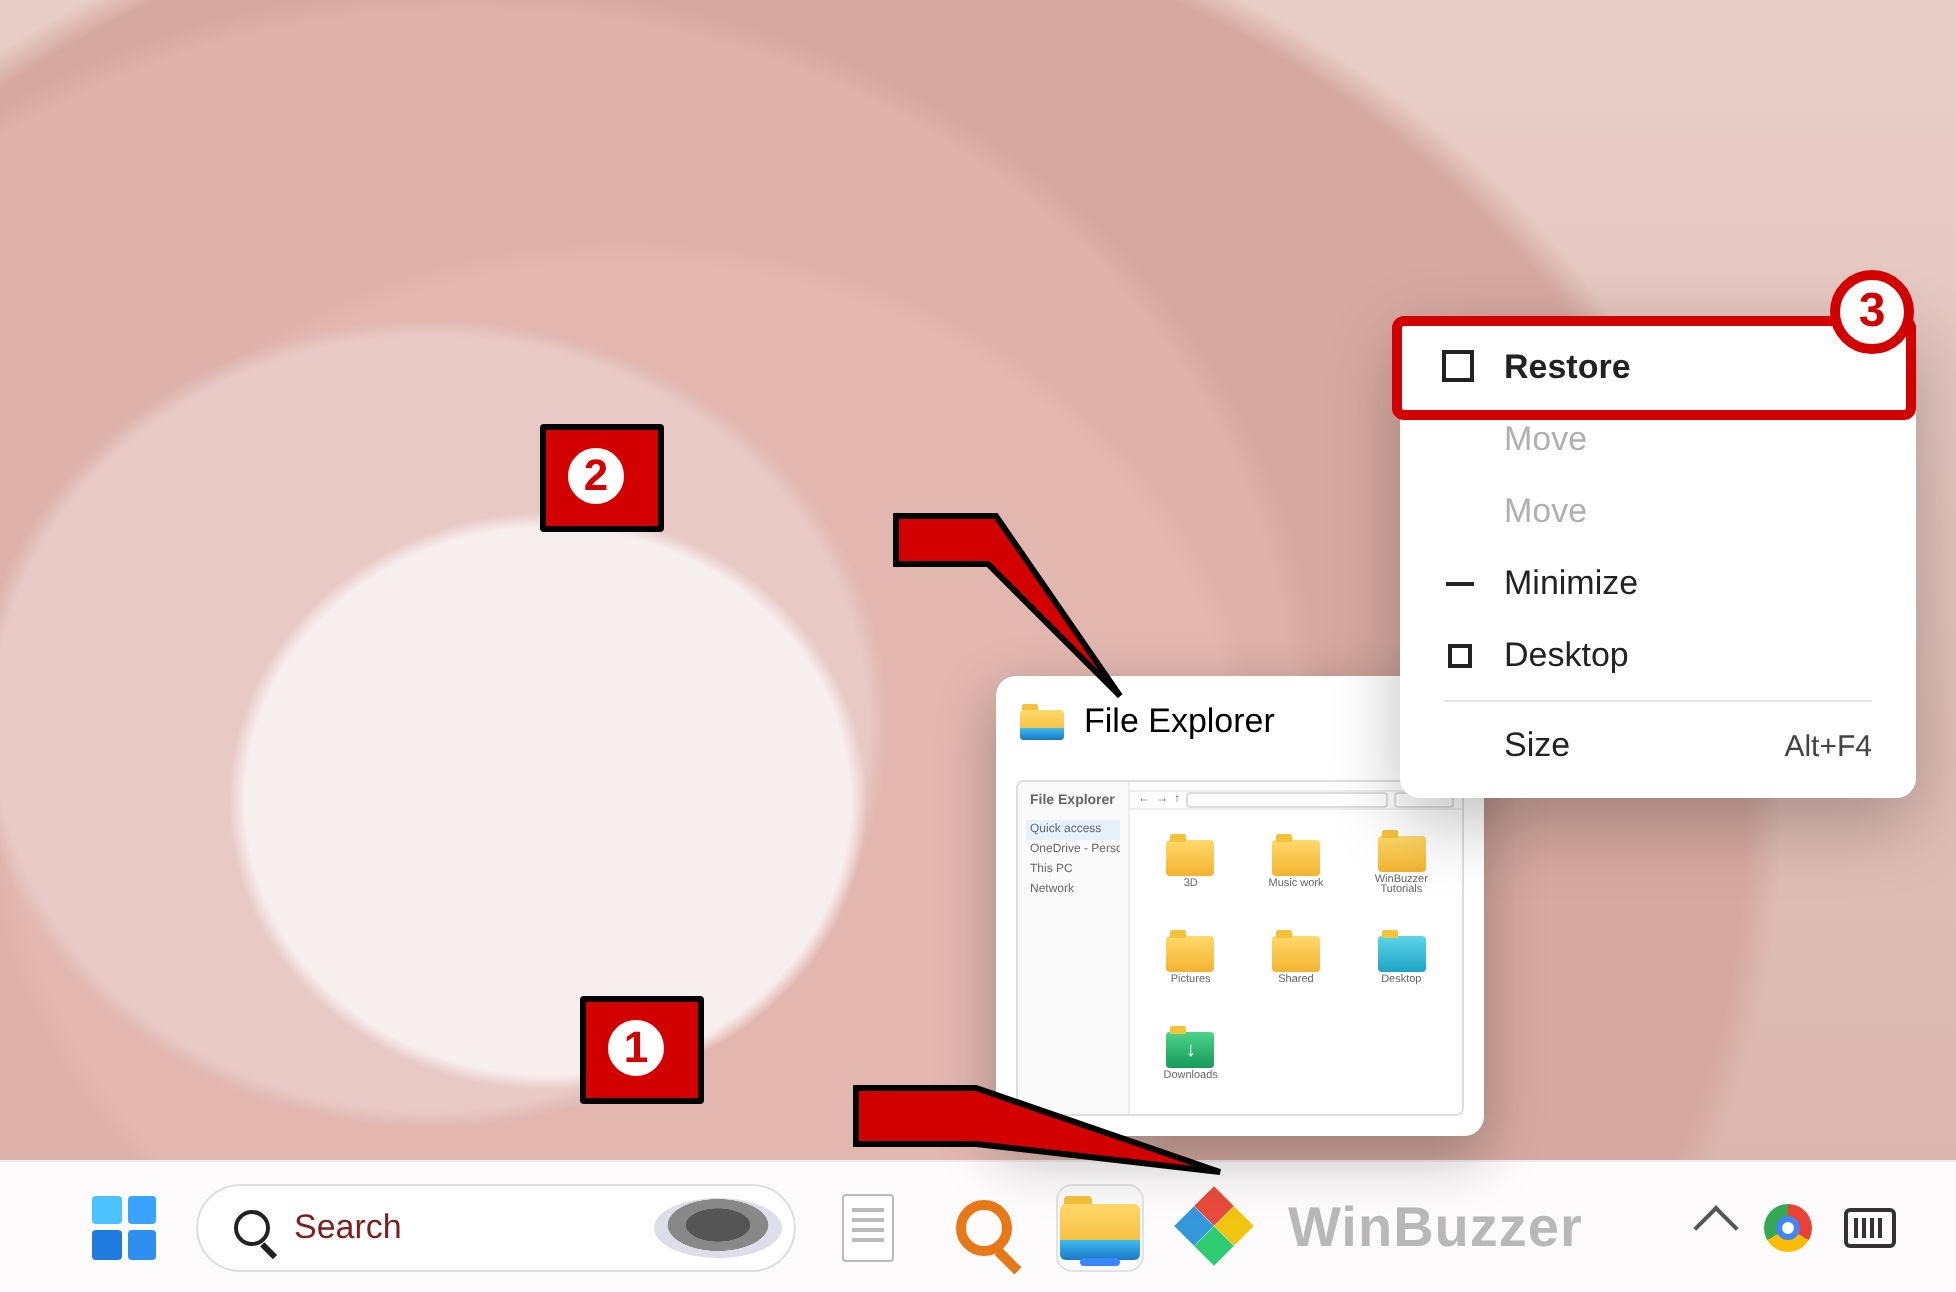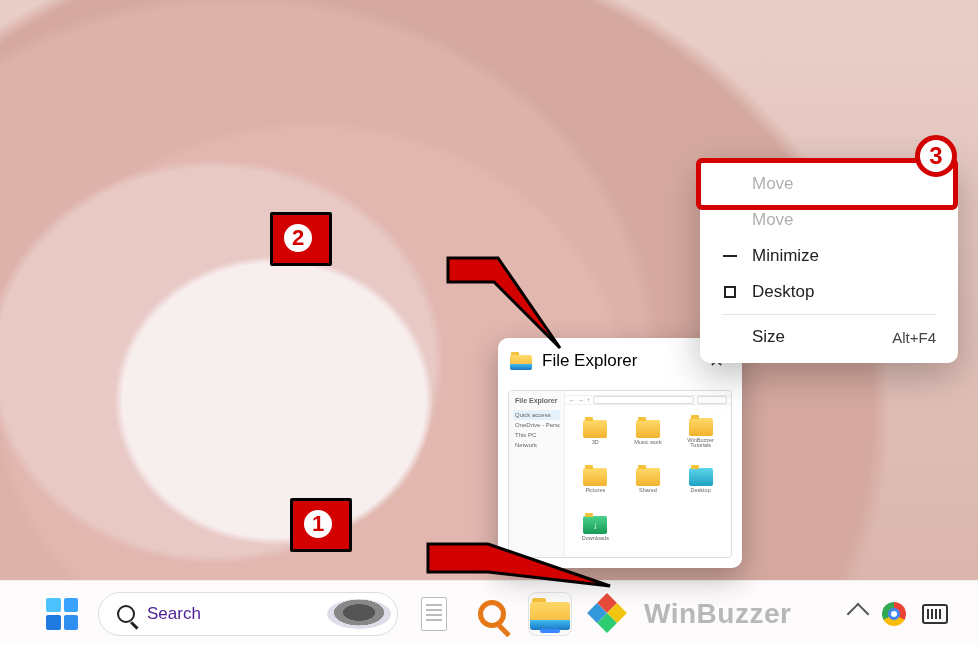--- a/index.html
+++ b/index.html
@@ -35,21 +35,21 @@
   .start-btn span { background: #0a63c9; border-radius: 2px; }
   .start-btn span:nth-child(1){background:#4cc2ff;}
   .start-btn span:nth-child(2){background:#3aa3ff;}
   .start-btn span:nth-child(3){background:#1f7be0;}
   .start-btn span:nth-child(4){background:#2e8ff0;}
 
   .search-pill {
     display:flex; align-items:center; gap:12px;
     width: 300px; height: 44px;
     background:#fff; border:1px solid #ddd; border-radius:22px;
-    padding: 0 18px; color:#4c1d95; font-size:17px;
+    padding: 0 18px; color:#7f1d1d; font-size:17px;
     overflow:hidden; position:relative;
   }
   .search-pill .lens { width:18px; height:18px; border:2.5px solid #222; border-radius:50%; position:relative;}
   .search-pill .lens::after{content:"";position:absolute;right:-6px;bottom:-6px;width:9px;height:2.5px;background:#222;transform:rotate(45deg);}
   .search-pill .doodle{
     position:absolute; right:6px; top:50%; transform:translateY(-50%);
     width:64px; height:30px; border-radius:50%;
     background: radial-gradient(ellipse at 50% 45%, #555 0 35%, #888 36% 55%, rgba(200,200,220,.6) 56% 100%);
     filter: blur(.2px);
   }
@@ -164,20 +164,26 @@
     border:5px solid #d30000;display:flex;align-items:center;justify-content:center;
     font-weight:800;font-size:24px;
   }
 </style>
 </head>
 <body>
 
 <div class="wallpaper"></div>
 
 <div class="ctxmenu">
+  <div class="ctxitem">
+    <span class="ic">
+        <span class="restore-ic"></span>
+      </span>
+    <span style="font-weight:700">Restore</span>
+  </div>
   <div class="ctxitem disabled">
     <span class="ic"></span>
     <span>Move</span>
   </div>
   <div class="ctxitem disabled">
     <span class="ic"></span>
     <span>Move</span>
   </div>
   <div class="ctxitem">
     <span class="ic">

